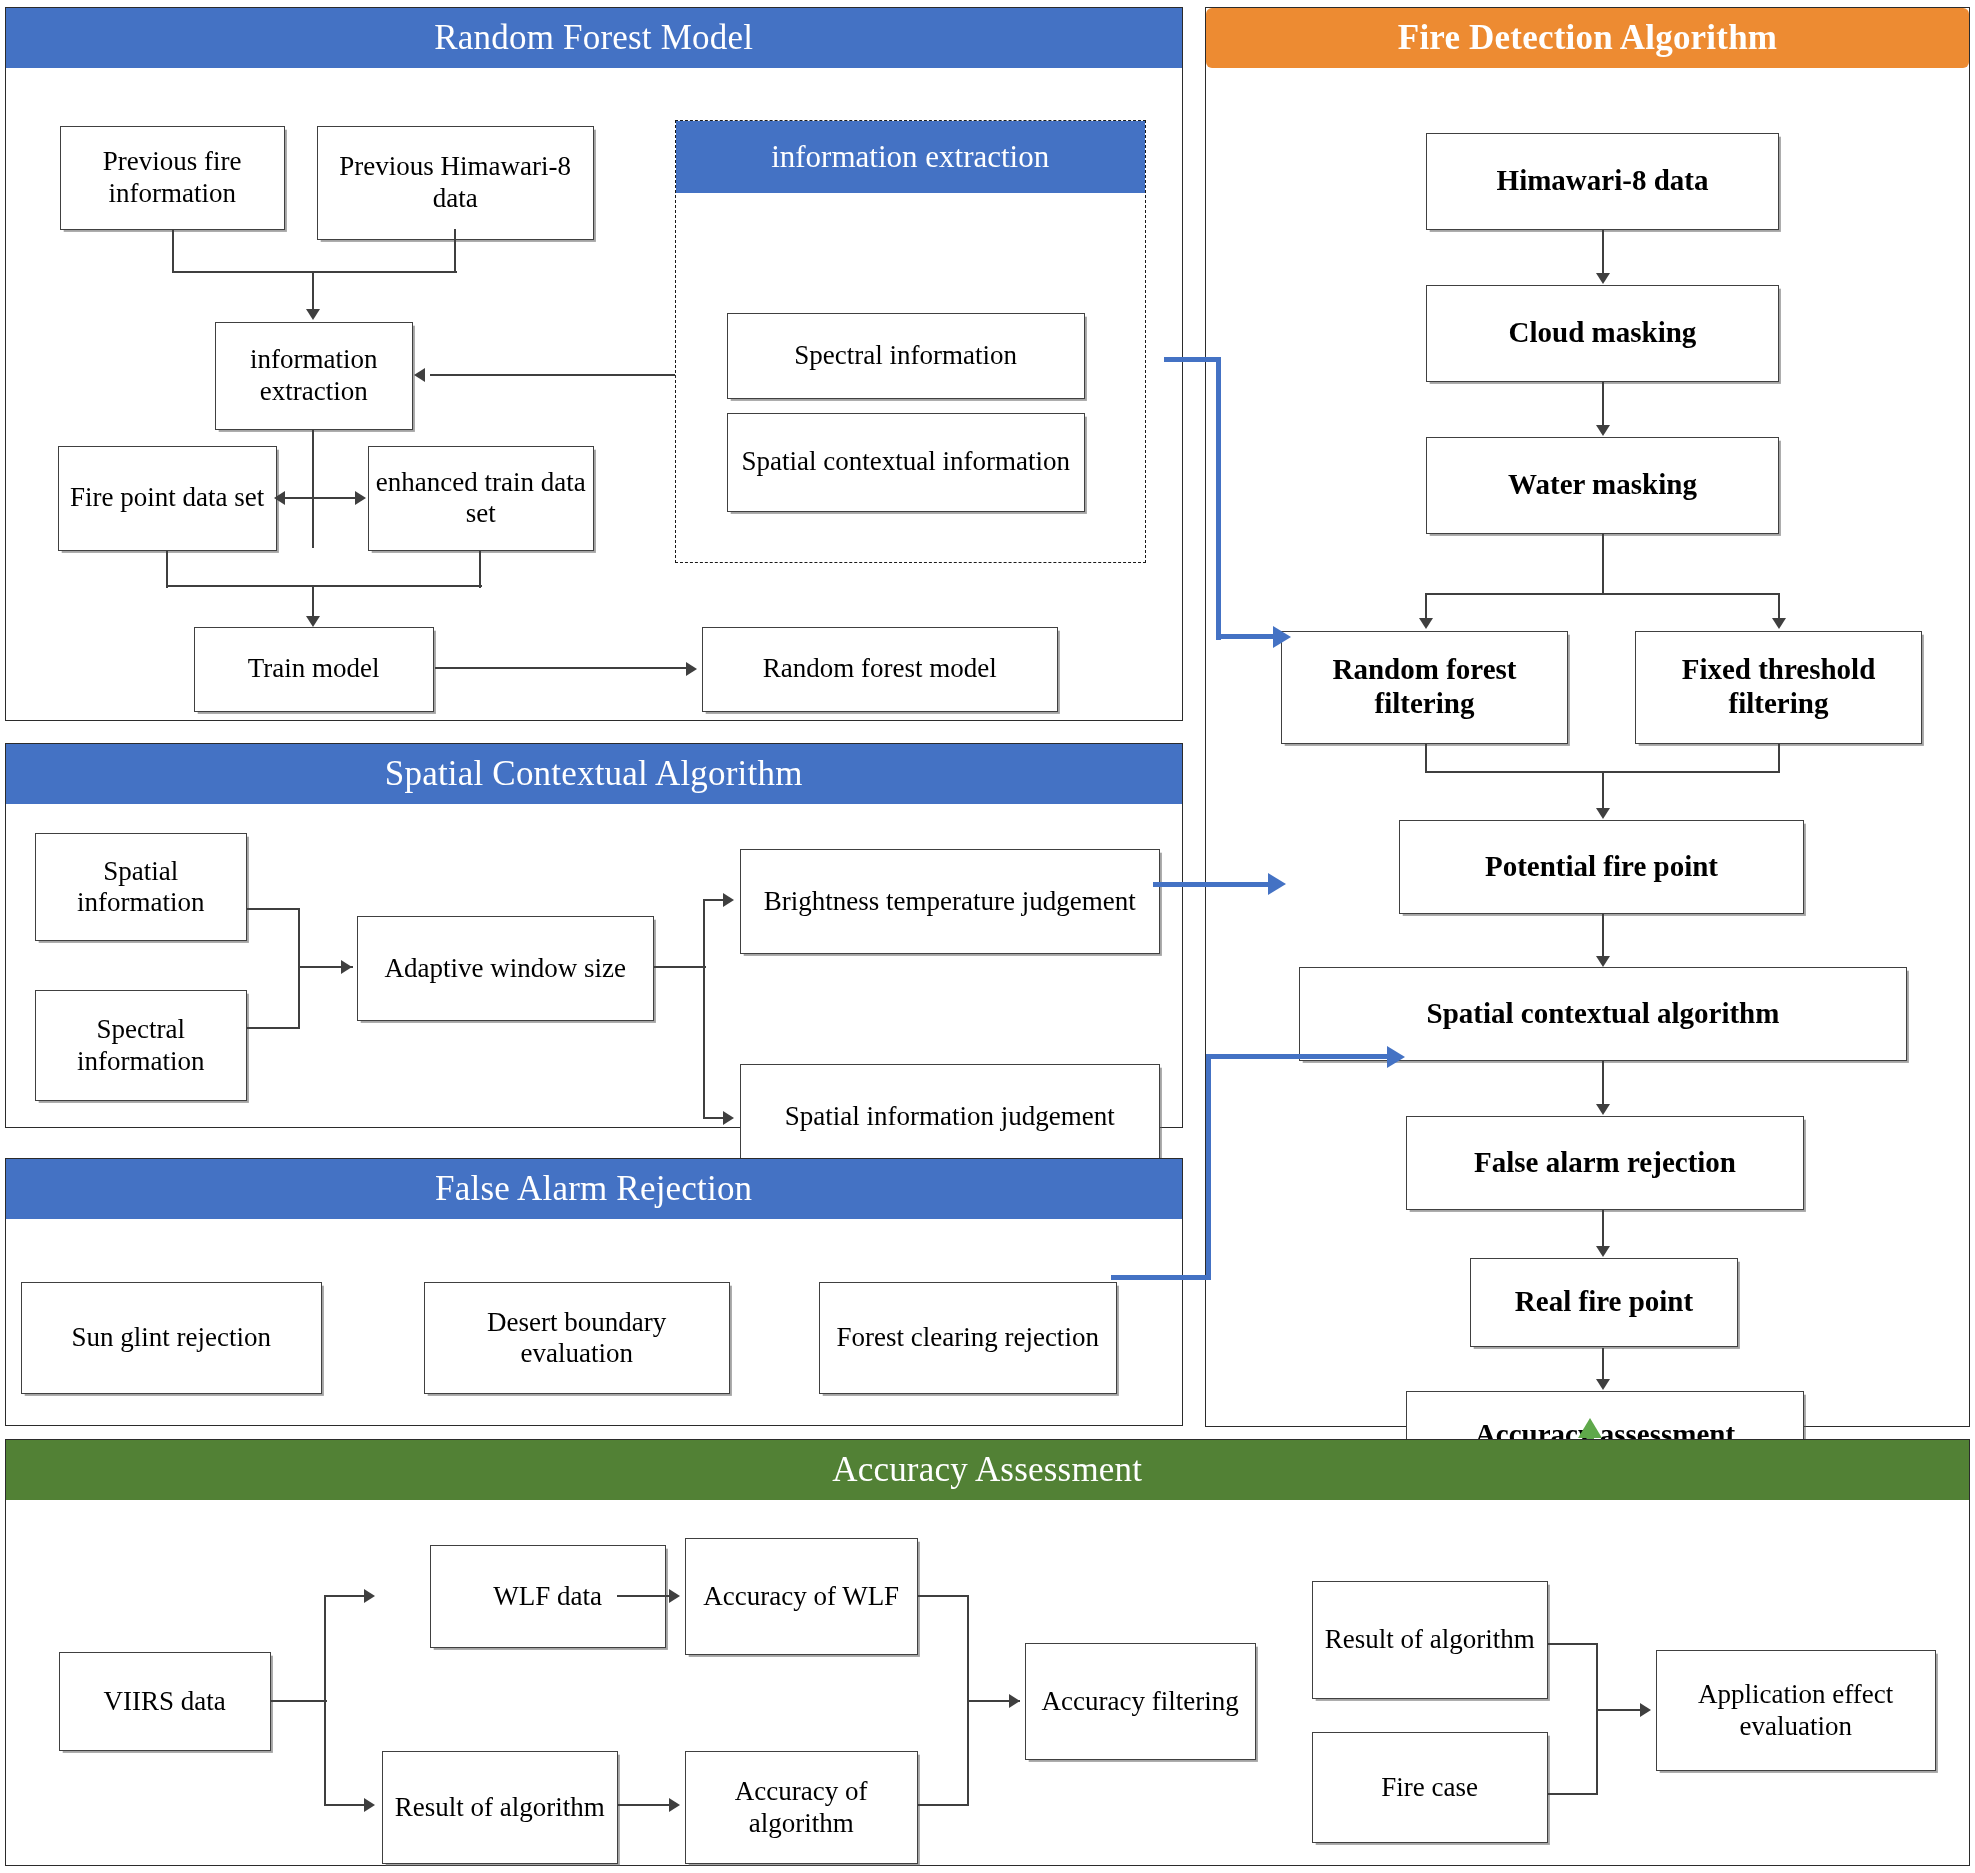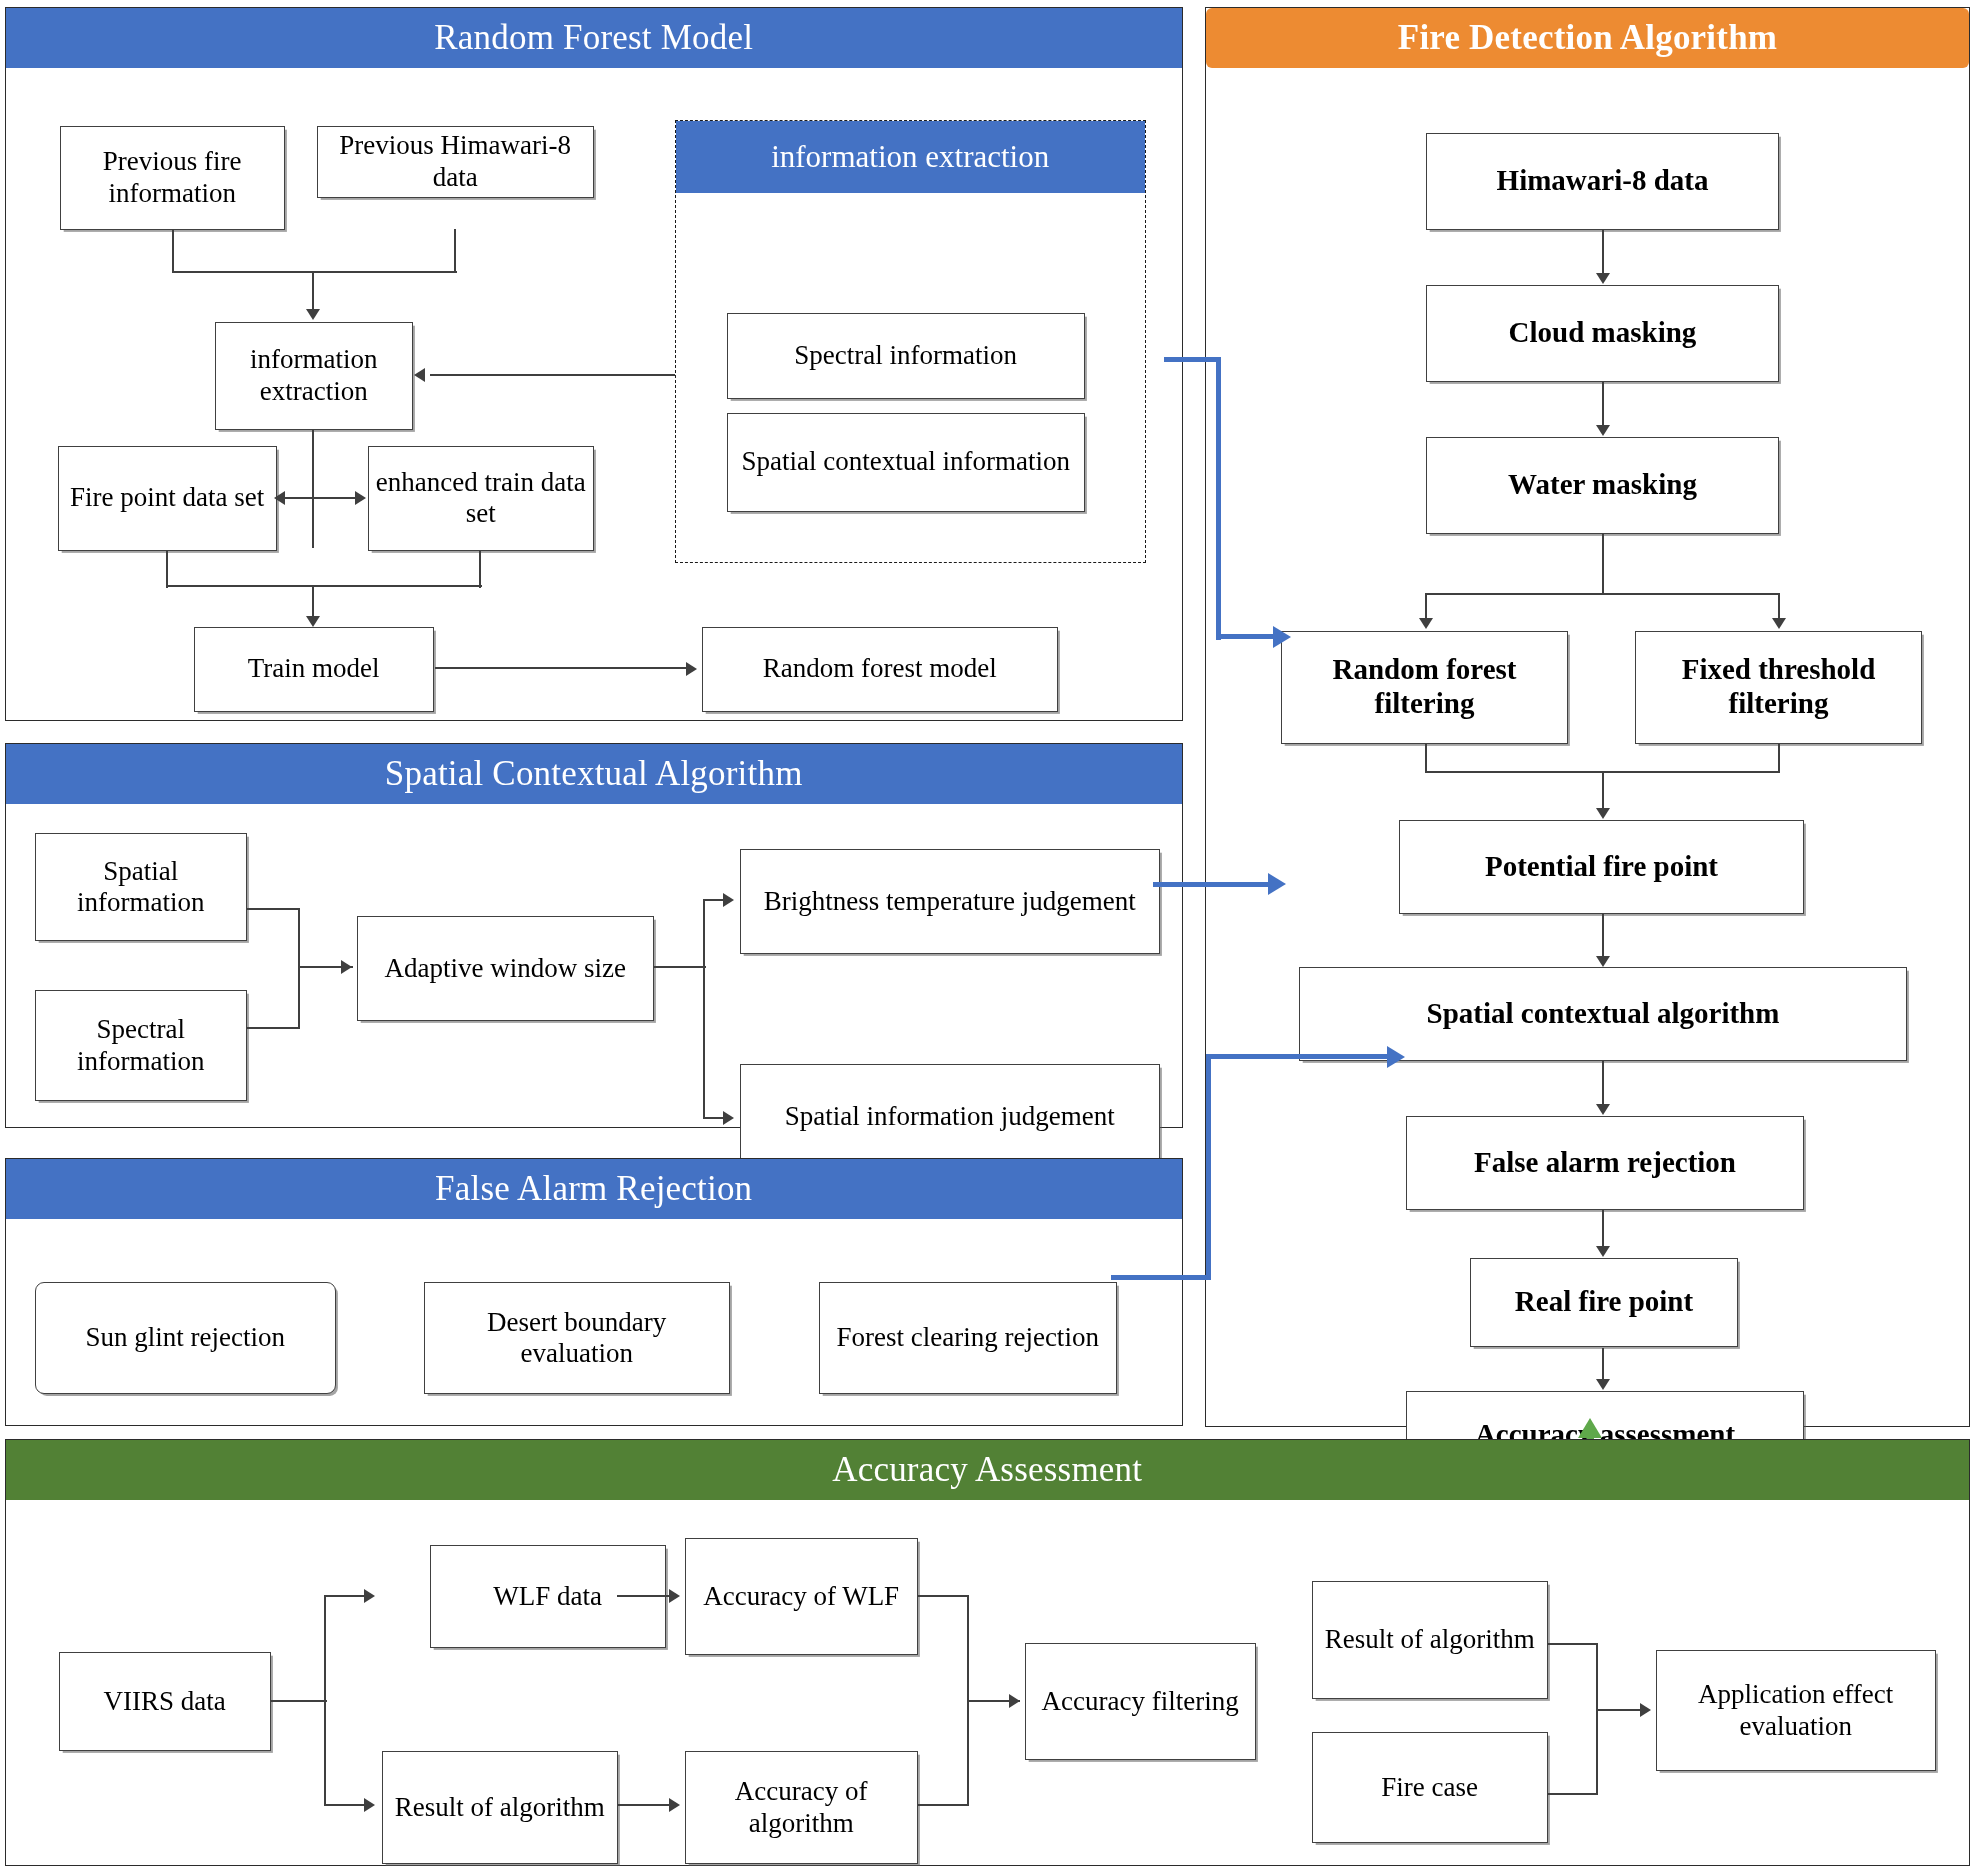--- a/index.html
+++ b/index.html
@@ -53,21 +53,21 @@
 
   <div class="panel" style="left:4.7px;top:6.6px;width:1178px;height:714px;">
     <div class="panel-head head-blue" style="height:60px;font-size:35px;">
       <span>Random Forest Model</span>
     </div>
 
     <div class="box" style="left:54px;top:118px;width:225px;height:104px;font-size:27px;">
       <span>Previous fire information</span>
     </div>
 
-    <div class="box" style="left:311px;top:118px;width:277px;height:72px;font-size:27px;text-align:center;">
+    <div class="box" style="left:311px;top:118px;width:277px;height:114px;font-size:27px;text-align:center;">
       <span>Previous Himawari-8 data</span>
     </div>
 
     <div class="ln v" style="left:166px;top:221px;height:43px;"></div>
     <div class="ln v" style="left:448px;top:221px;height:43px;"></div>
     <div class="ln h" style="left:166px;top:263px;width:285px;"></div>
     <div class="ln v" style="left:306px;top:263px;height:42px;"></div>
     <div class="arr down" style="left:300px;top:301px;"></div>
 
     <div class="box" style="left:209px;top:314px;width:198px;height:108px;font-size:27px;">
@@ -153,21 +153,21 @@
     <div class="box" style="left:734px;top:320px;width:420px;height:105px;font-size:27px;">
       <span>Spatial information judgement</span>
     </div>
   </div>
 
   <div class="panel" style="left:4.7px;top:1158px;width:1178px;height:268px;">
     <div class="panel-head head-blue" style="height:60px;font-size:35px;">
       <span>False Alarm Rejection</span>
     </div>
 
-    <div class="box" style="left:29px;top:123px;width:301px;height:112px;font-size:27px;border-radius:9px;">
+    <div class="box" style="left:15px;top:123px;width:301px;height:112px;font-size:27px;">
       <span>Sun glint rejection</span>
     </div>
     <div class="box" style="left:418px;top:123px;width:306px;height:112px;font-size:27px;">
       <span>Desert boundary evaluation</span>
     </div>
     <div class="box" style="left:813px;top:123px;width:298px;height:112px;font-size:27px;">
       <span>Forest clearing rejection</span>
     </div>
   </div>
 

